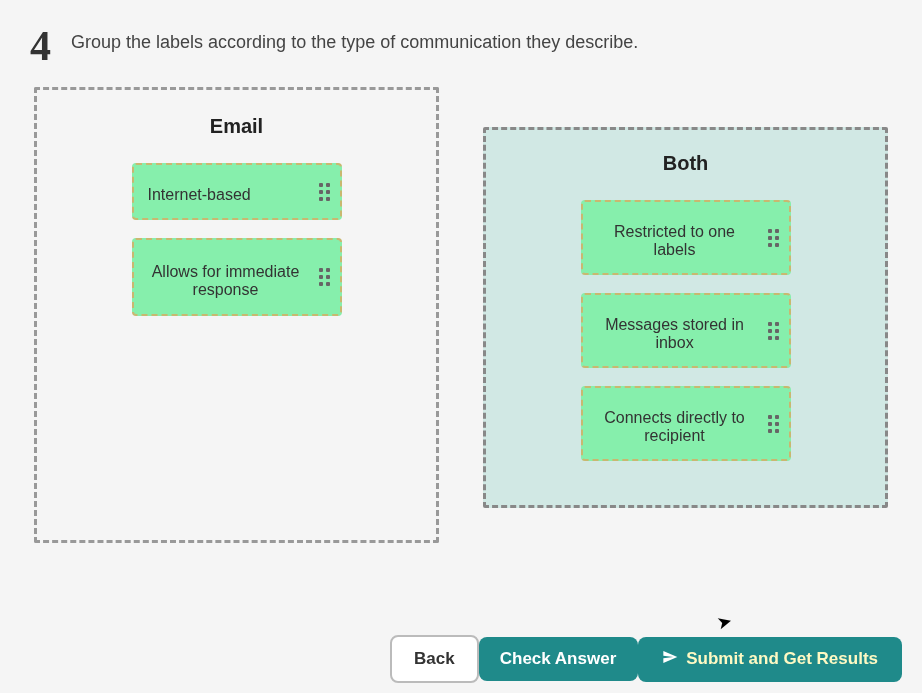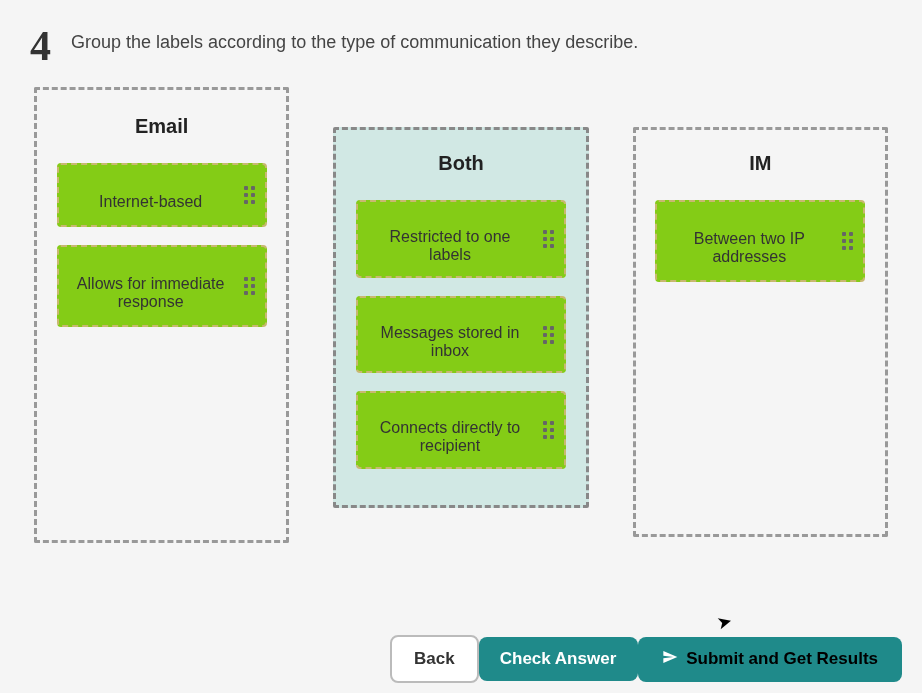--- a/index.html
+++ b/index.html
@@ -67,30 +67,29 @@
       padding-top: 22px;
       height: 410px;
     }
     .zone-title {
       font-size: 20px;
       font-weight: 700;
       color: #222;
       margin-bottom: 25px;
     }
     .label-chip {
-      background: #84cc16;
+      background: #86efac;
       border: 2px dashed #c9b870;
       border-radius: 4px;
-      padding: 28px 36px 14px 14px;
+      padding: 21px 36px 14px 14px;
       margin-bottom: 18px;
       width: 210px;
       min-height: 52px;
       display: flex;
       align-items: center;
-      justify-content: center;
       text-align: center;
       font-size: 16px;
       color: #333;
       position: relative;
       cursor: grab;
     }
     .label-chip.tall {
       min-height: 78px;
     }
     .drag-handle {
@@ -132,21 +131,21 @@
       border: 2px solid #bbb;
       color: #333;
     }
     .btn-check {
       background: #1f8a8a;
       color: #fff;
       padding-left: 21px;
     }
     .btn-submit {
       background: #1f8a8a;
-      color: #000000;
+      color: #fef9c3;
       padding: 12px 24px;
     }
     .send-icon {
       display: inline-block;
       transform: rotate(0deg);
     }
     .cursor-icon {
       position: absolute;
       right: 190px;
       bottom: 60px;
@@ -221,34 +220,20 @@
           <span></span>
           <span></span>
           <span></span>
           <span></span>
           <span></span>
           <span></span>
         </div>
     </div>
   </div>
 
-  <div class="drop-zone im">
-    <div class="zone-title">IM</div>
-    <div class="label-chip">
-      <span>Between two IP addresses</span>
-      <div class="drag-handle">
-          <span></span>
-          <span></span>
-          <span></span>
-          <span></span>
-          <span></span>
-          <span></span>
-        </div>
-    </div>
-  </div>
 
 </div>
 
 <div class="cursor-icon">➤</div>
 
 <div class="bottom-bar">
   <button class="btn btn-back">
     <span>Back</span>
   </button>
   <button class="btn btn-check">

